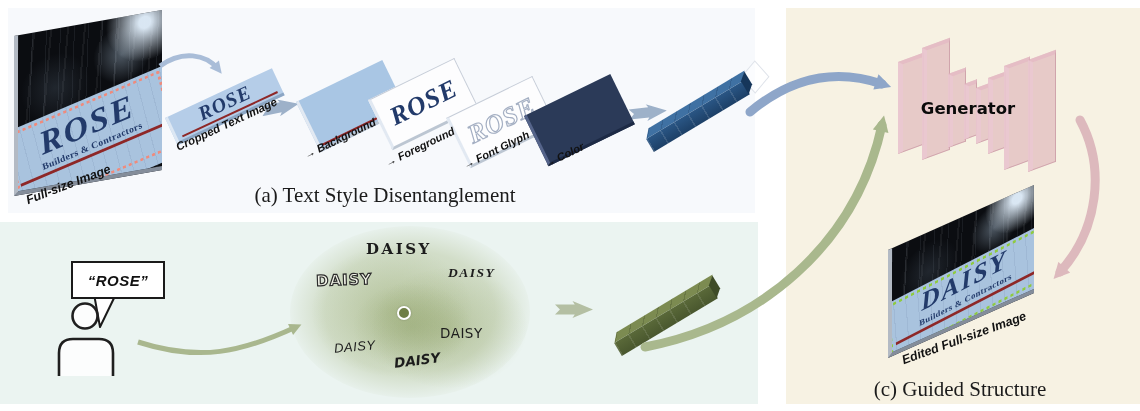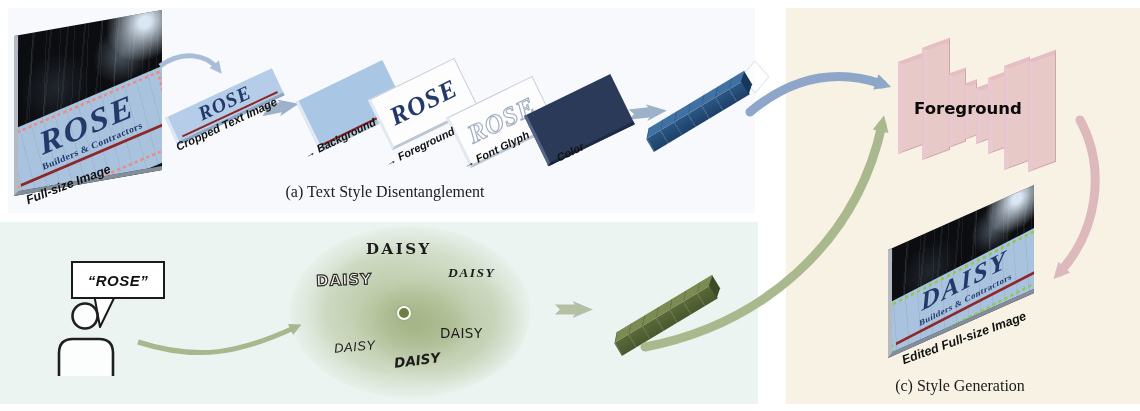--- a/index.html
+++ b/index.html
@@ -3,21 +3,21 @@
 <meta charset="utf-8">
 <style>
   html,body{margin:0;padding:0;background:#fff;}
   .stage{position:relative;width:1140px;height:411px;background:#fff;overflow:hidden;
          font-family:"Liberation Sans",sans-serif;}
   .panel{position:absolute;z-index:0;}
   #panel-a{left:8px;top:8px;width:747px;height:205px;background:#f7f9fc;}
   #panel-b{left:0px;top:222px;width:758px;height:182px;background:#ebf4f1;}
   #panel-c{left:786px;top:8px;width:354px;height:396px;background:#f7f2e3;}
 
-  .caption{position:absolute;font-family:"Liberation Serif",serif;font-size:16px;color:#1b1b1b;
+  .caption{position:absolute;font-family:"Liberation Serif",serif;font-size:21px;color:#1b1b1b;
            text-align:center;z-index:4;white-space:nowrap;}
   #cap-a{left:235px;top:183px;width:300px;}
   #cap-b{left:225px;top:380px;width:340px;}
   #cap-c{left:850px;top:377px;width:220px;}
 
   
   .photo{position:absolute;z-index:6;transform-origin:0 0;}
   .ph-body{position:relative;width:100%;height:100%;overflow:hidden;box-sizing:border-box;
     border-left:4px solid #b3bac4;border-bottom:4px solid #848d9a;
     background:
@@ -202,21 +202,21 @@
   <div class="layer-label" id="ll-color">→ Color</div>
 
   <div class="vbar" id="bar-style">
     <div class="top"></div>
     <div class="front"></div>
     <div class="cap"></div>
   </div>
   <div id="ghost-cube"></div>
 
   <div class="caption" id="cap-a">(a) Text Style Disentanglement</div>
-  <div class="caption" id="cap-c">(c) Style Generation</div>
+  <div class="caption" id="cap-c">(c) Guided Structure</div>
 
   <div id="bubble">
     <span>“ROSE”</span>
   </div>
   <svg id="person" width="70" height="78" viewBox="0 0 70 78">
     <circle cx="33" cy="16" r="12.5" fill="#fcfdfd" stroke="#1f1f1f" stroke-width="2.6"></circle>
     <path d="M 7,76 L 7,53 Q 7,39 21,39 L 47,39 Q 61,39 61,53 L 61,76" fill="#fcfdfd" stroke="#1f1f1f" stroke-width="2.6" stroke-linejoin="round"></path>
   </svg>
 
   <div class="blob" id="blob1"></div>
@@ -239,21 +239,21 @@
   </div>
 
   <div class="gslab" id="g1"></div>
   <div class="gslab" id="g2"></div>
   <div class="gslab" id="g3"></div>
   <div class="gslab" id="g4"></div>
   <div class="gslab" id="g5"></div>
   <div class="gslab" id="g6"></div>
   <div class="gslab" id="g7"></div>
   <div class="gslab" id="g8"></div>
-  <div id="gen-label">Foreground</div>
+  <div id="gen-label">Generator</div>
 
   <div class="photo" id="photo-edited">
     <div class="ph-body">
       <div class="ph-sign">
         <div class="sign-box"></div>
         <div class="sign-text">
           <span class="sign-title">DAISY</span>
           <span class="sign-sub">Builders &amp; Contractors</span>
           <div class="sign-rule"></div>
         </div>

